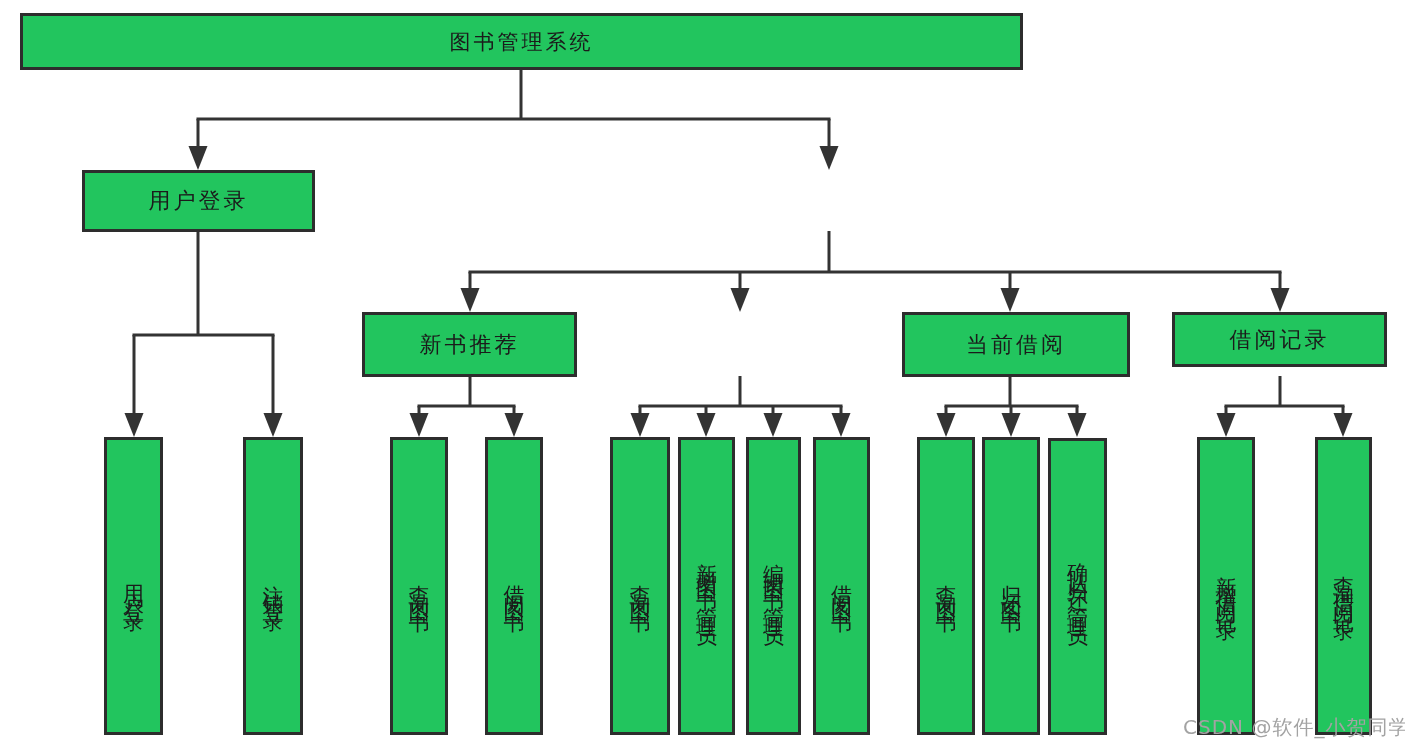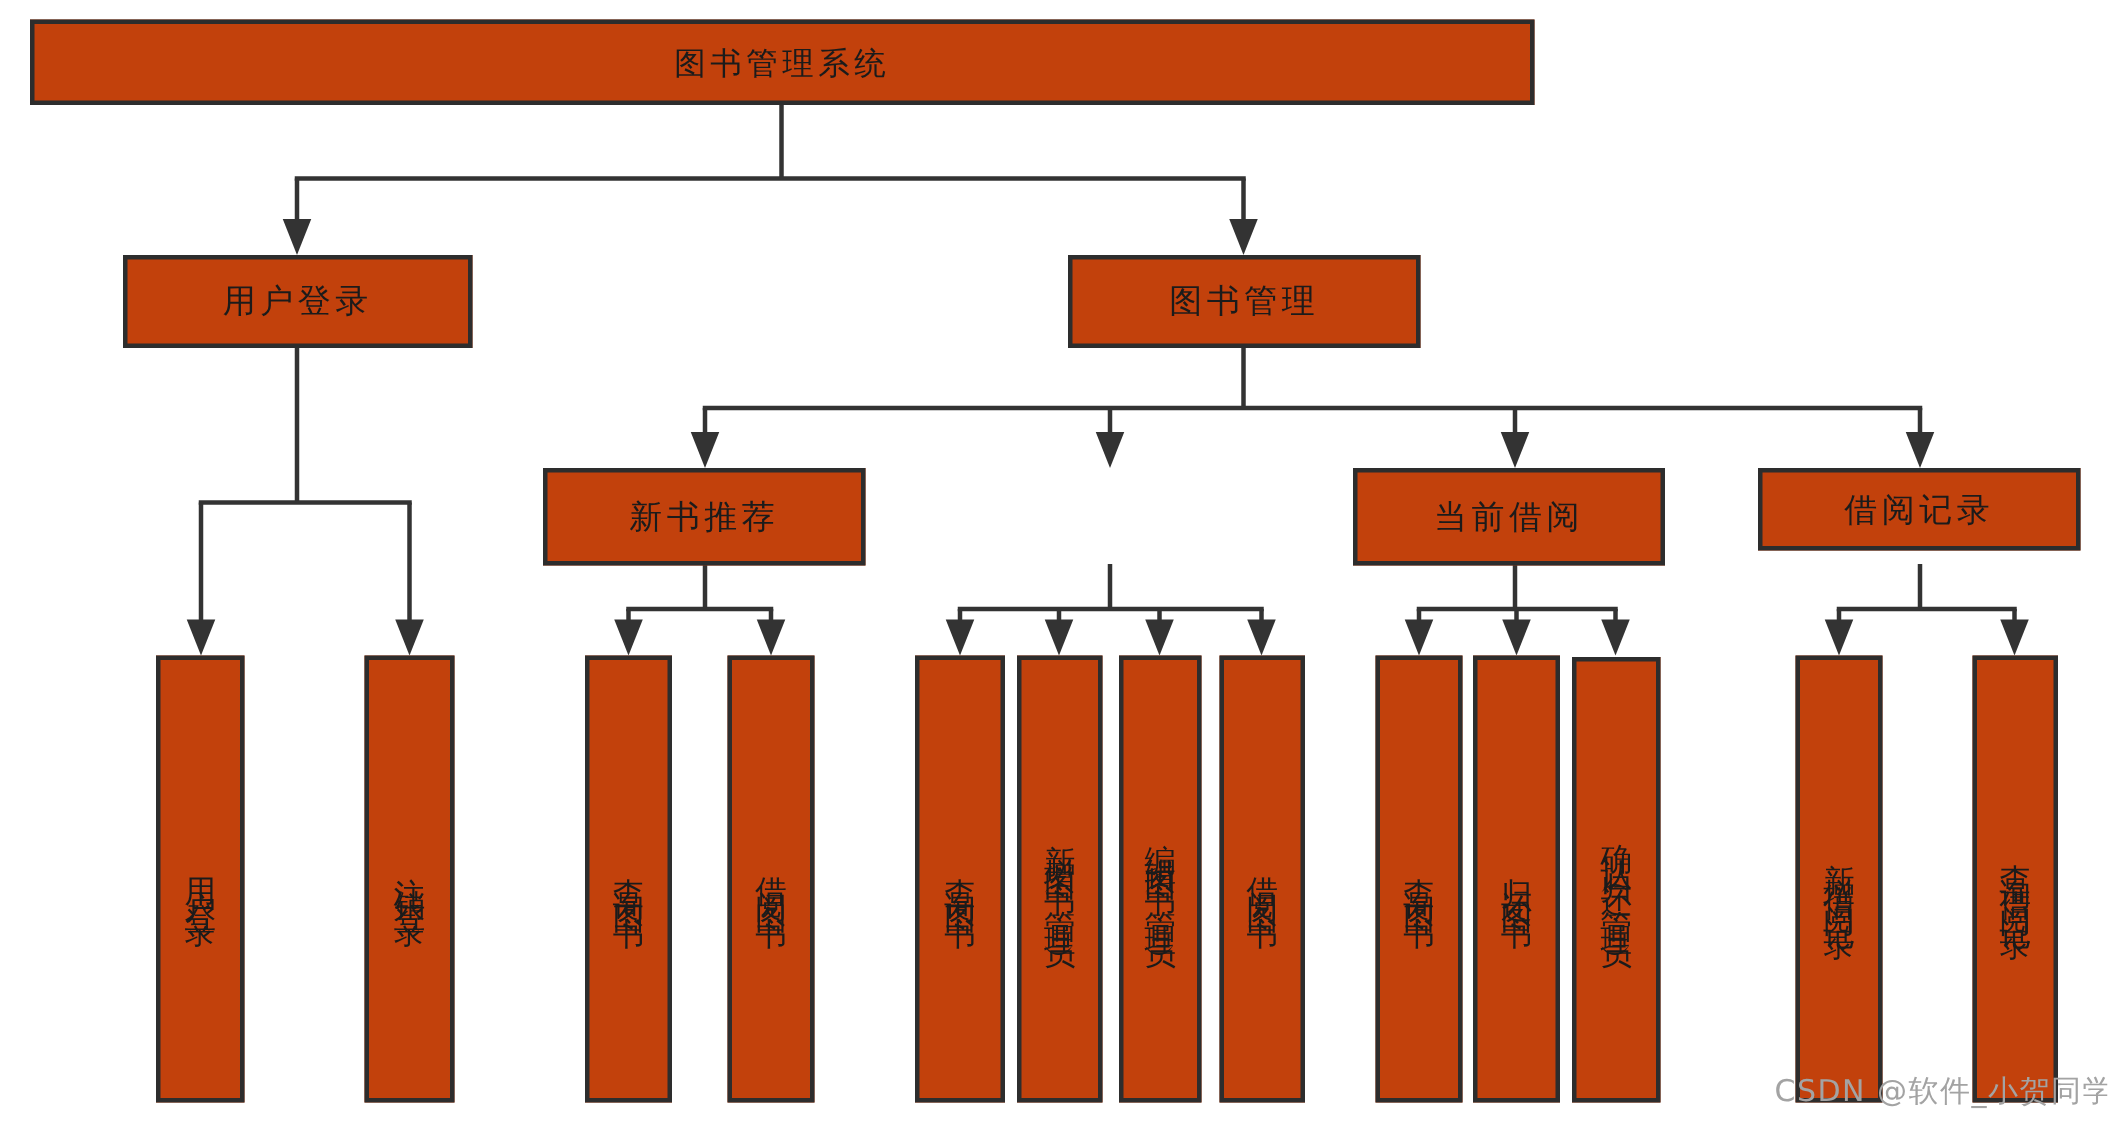--- a/index.html
+++ b/index.html
@@ -18,21 +18,21 @@
   .wires {
     position: absolute;
     left: 0;
     top: 0;
     width: 1405px;
     height: 747px;
   }
   .box {
     position: absolute;
     box-sizing: border-box;
-    background: #c2410c;
+    background: #22c55e;
     border: 3px solid #2d2d2d;
     display: flex;
     align-items: center;
     justify-content: center;
     color: #1b1b1b;
     font-size: 22px;
     letter-spacing: 3px;
     text-align: center;
     white-space: nowrap;
   }
@@ -138,28 +138,25 @@
     </g>
   </svg>
 
   <div class="box root" style="left:20px; top:13px; width:1003px; height:57px">
     <span>图书管理系统</span>
   </div>
 
   <div class="box" style="left:82px; top:170px; width:233px; height:62px">
     <span>用户登录</span>
   </div>
-  <div class="box" style="left:712px; top:170px; width:235px; height:62px">
-    <span>图书管理</span>
-  </div>
 
   <div class="box" style="left:362px; top:312px; width:215px; height:65px">
     <span>新书推荐</span>
   </div>
-  <div class="box" style="left:902px; top:312px; width:208px; height:65px">
+  <div class="box" style="left:902px; top:312px; width:228px; height:65px">
     <span>当前借阅</span>
   </div>
   <div class="box" style="left:1172px; top:312px; width:215px; height:55px">
     <span>借阅记录</span>
   </div>
 
   <div class="box leaf" style="left:104px; top:437px; width:59px; height:298px">
     <span>用户登录</span>
   </div>
   <div class="box leaf" style="left:243px; top:437px; width:60px; height:298px">

